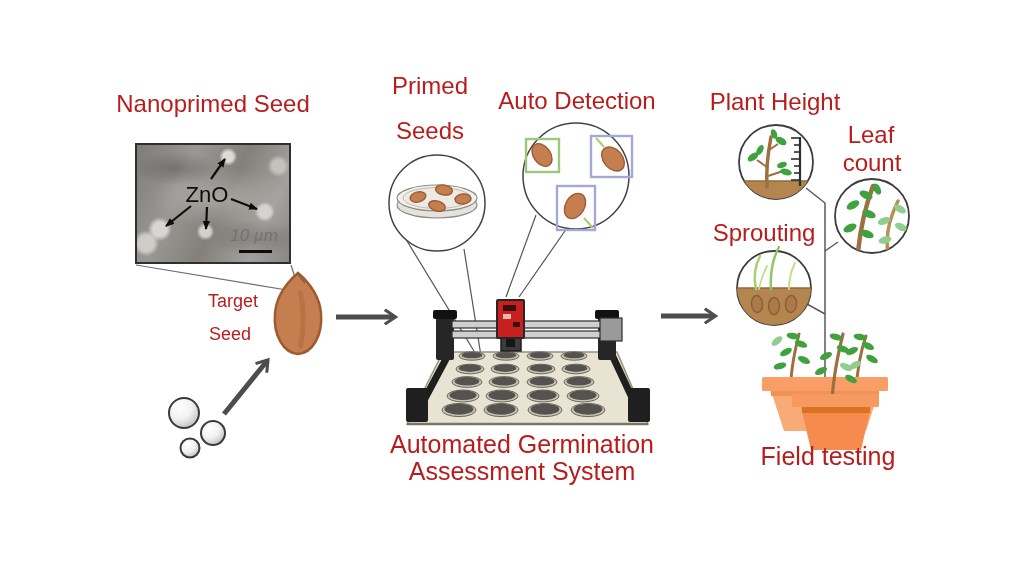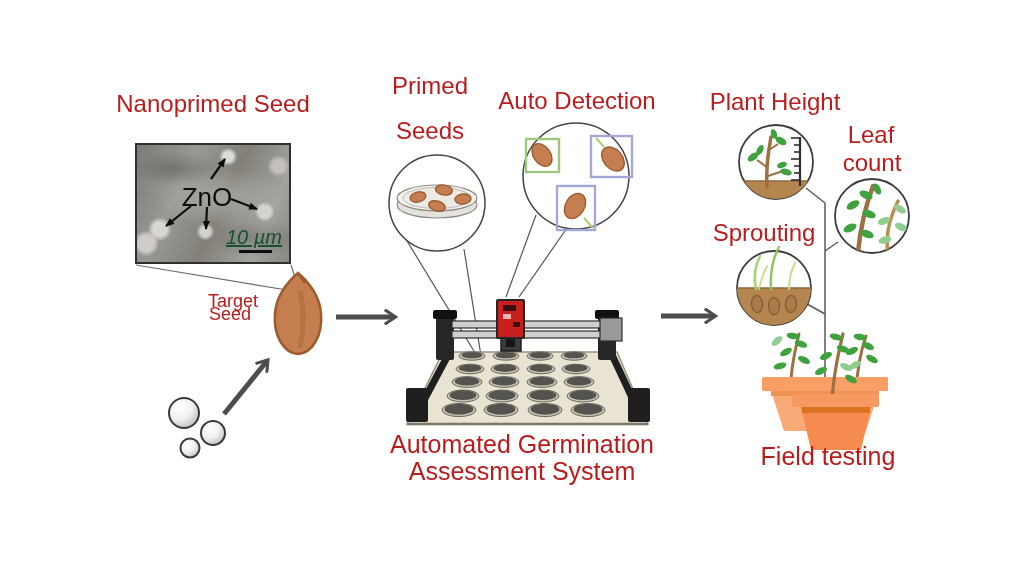--- a/index.html
+++ b/index.html
@@ -18,23 +18,23 @@
          radial-gradient(circle at 15% 72%, #d8d6d3 0 7px, rgba(216,214,211,0) 12px),
          radial-gradient(circle at 45% 74%, #d2d0cd 0 5px, rgba(210,208,205,0) 9px),
          radial-gradient(circle at 84% 57%, #d5d3d0 0 6px, rgba(213,211,208,0) 10px),
          radial-gradient(circle at 6% 84%, #cfccc8 0 8px, rgba(207,204,200,0) 13px),
          radial-gradient(circle at 93% 18%, #c5c2be 0 6px, rgba(197,194,190,0) 11px),
          radial-gradient(ellipse 60px 24px at 25% 20%, rgba(60,58,56,.35), rgba(60,58,56,0) 70%),
          radial-gradient(ellipse 70px 26px at 80% 80%, rgba(70,68,66,.3), rgba(70,68,66,0) 70%),
          radial-gradient(ellipse 90px 40px at 55% 45%, rgba(200,198,195,.5), rgba(200,198,195,0) 75%),
          linear-gradient(115deg, #7d7b78 0%, #9a9895 30%, #828078 55%, #a3a19e 80%, #8a8885 100%);}
   .sem-zno{position:absolute;left:207px;top:182px;transform:translateX(-50%);
-       font-size:26px;color:#0d0d0d;z-index:3;}
+       font-size:22px;color:#0d0d0d;z-index:3;}
   .sem-scale{position:absolute;left:254px;top:226px;transform:translateX(-50%);
-       font-size:20px;font-style:italic;color:#14532d;z-index:3;text-decoration:underline;}
+       font-size:17px;font-style:italic;color:#737373;z-index:3;}
   .sem-bar{position:absolute;left:239px;top:250px;width:33px;height:3px;background:#0d0d0d;z-index:3;}
 </style>
 </head>
 <body>
 
 <div class="figure">
 
   <div class="sem"></div>
   <div class="sem-zno">ZnO</div>
   <div class="sem-scale">10 µm</div>
@@ -295,21 +295,21 @@
           <ellipse cx="868" cy="346" rx="6.5" ry="3.2" transform="rotate(25 868 346)" fill="var(--leaf_green)"></ellipse>
           <ellipse cx="855" cy="365" rx="6.5" ry="3.2" transform="rotate(-30 855 365)" fill="var(--leaf_light)"></ellipse>
           <ellipse cx="872" cy="359" rx="6.5" ry="3.2" transform="rotate(30 872 359)" fill="var(--leaf_green)"></ellipse>
           <ellipse cx="860" cy="337" rx="6.5" ry="3.2" transform="rotate(10 860 337)" fill="var(--leaf_green)"></ellipse>
         </g>
     </g>
   </svg>
 
   <div class="lbl" style="left:213px;top:90px">Nanoprimed Seed</div>
   <div class="lbl mid" style="left:233px;top:291px">Target</div>
-  <div class="lbl mid" style="left:230px;top:304px">Seed</div>
+  <div class="lbl mid" style="left:230px;top:324px">Seed</div>
 
   <div class="lbl" style="left:430px;top:72px">Primed</div>
   <div class="lbl" style="left:430px;top:117px">Seeds</div>
   <div class="lbl" style="left:577px;top:87px">Auto Detection</div>
   <div class="lbl big" style="left:522px;top:430px">Automated Germination</div>
   <div class="lbl big" style="left:522px;top:457px">Assessment System</div>
 
   <div class="lbl" style="left:775px;top:88px">Plant Height</div>
   <div class="lbl" style="left:871px;top:121px">Leaf</div>
   <div class="lbl" style="left:872px;top:149px">count</div>

